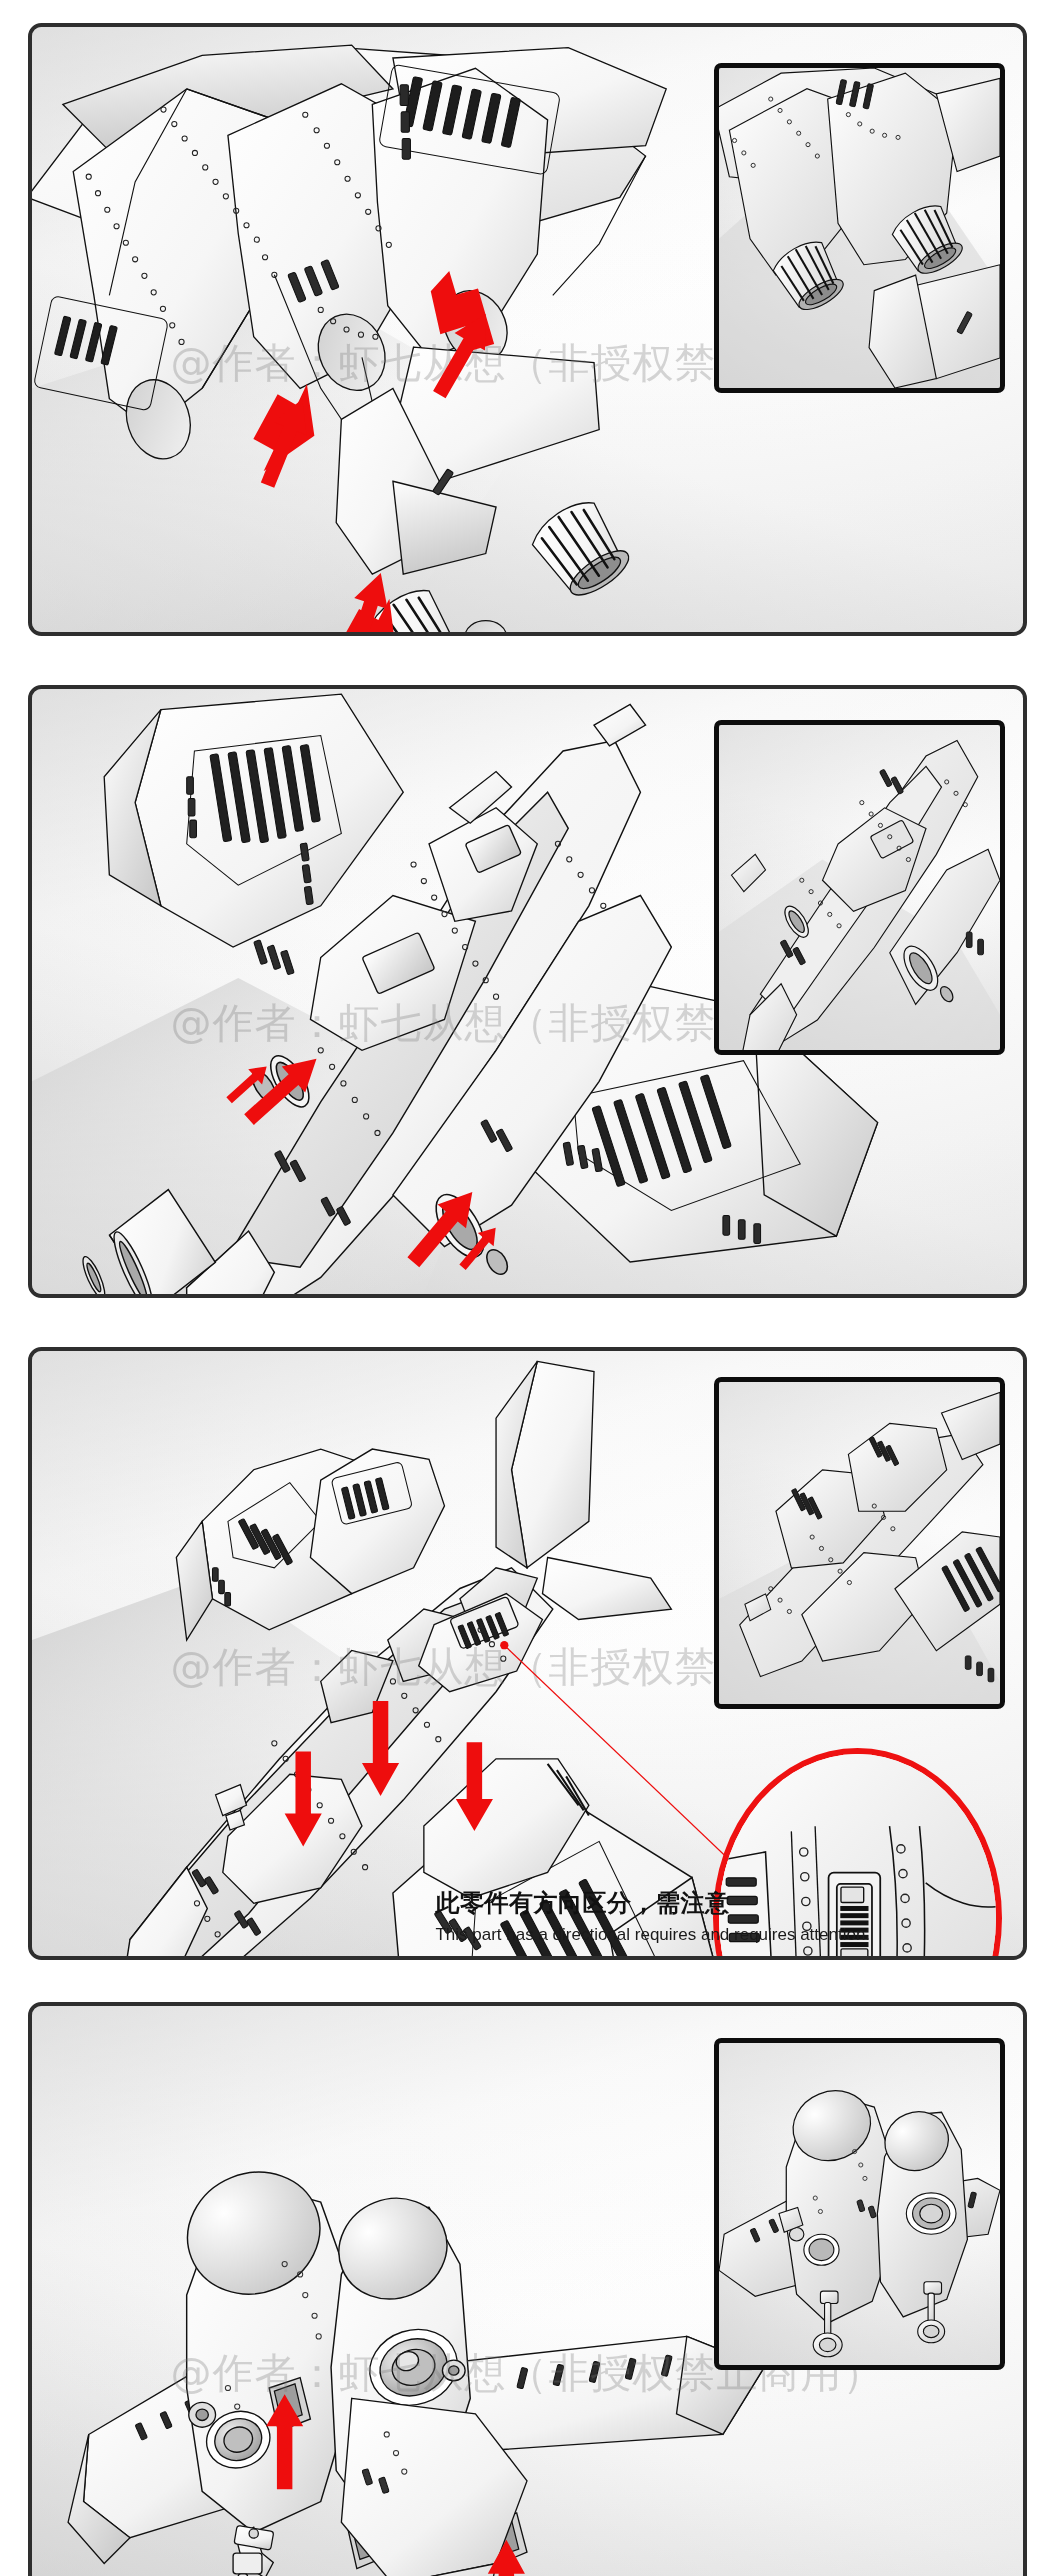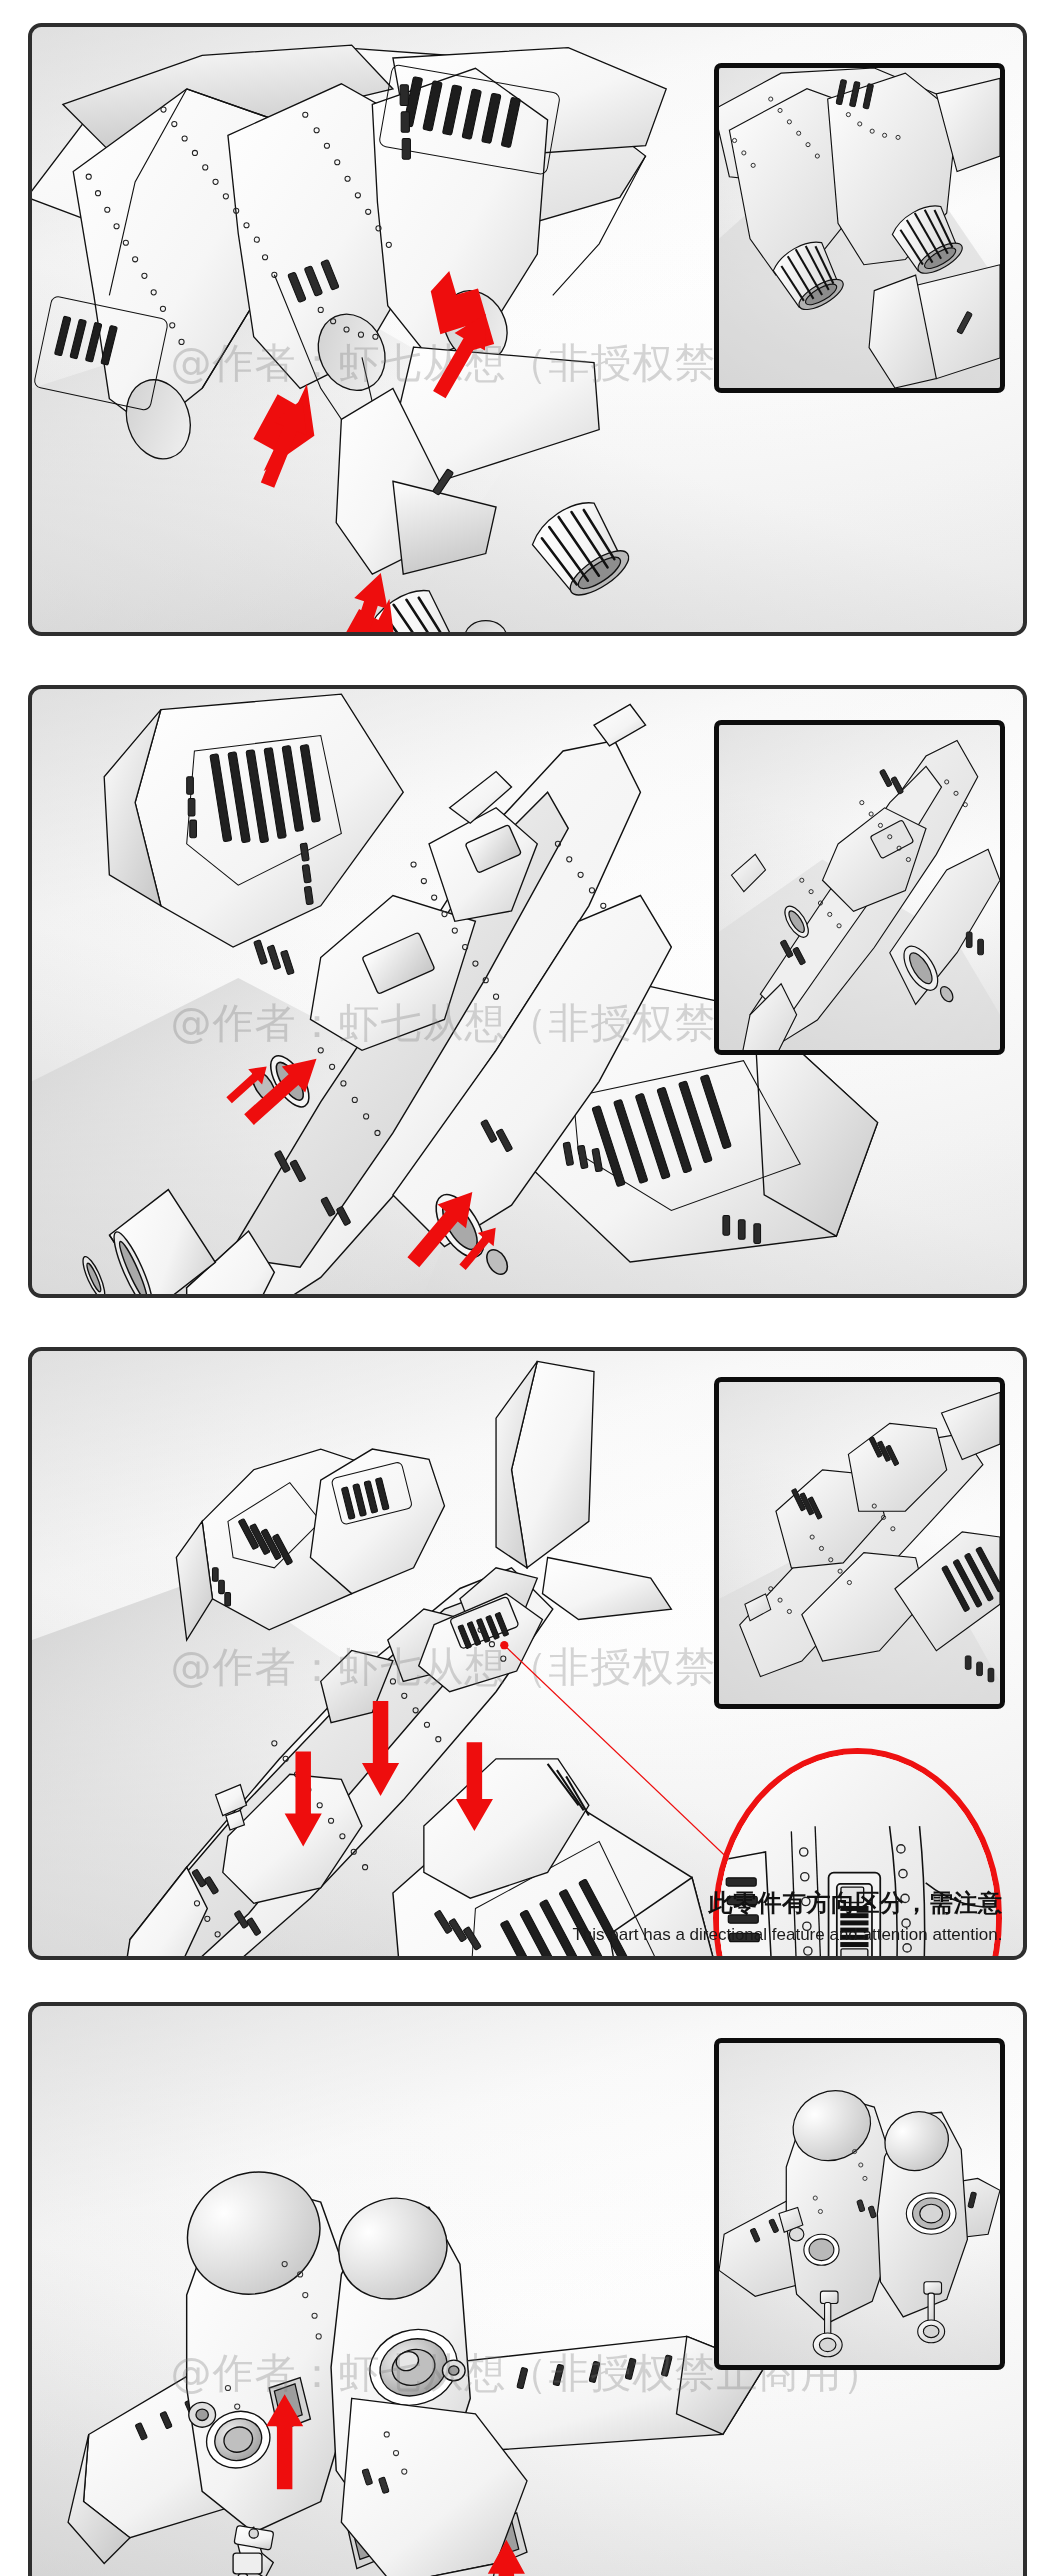--- a/index.html
+++ b/index.html
@@ -76,21 +76,20 @@
     width: 100%;
     height: 100%;
     z-index: 3;
   }
   .art-front { z-index: 7; }
 
   
   .caption {
     position: absolute;
     z-index: 8;
-    text-align: right;
     line-height: 1.15;
   }
   .caption .cn {
     font-size: 24px;
     font-weight: 700;
     color: #111;
     font-family: "DejaVu Sans", "Liberation Sans", sans-serif;
     letter-spacing: 0.5px;
     white-space: nowrap;
   }
@@ -959,21 +958,21 @@
         <g stroke="#111" stroke-width="4">
           <line x1="222" y1="566" x2="218" y2="636"></line>
           <line x1="250" y1="564" x2="248" y2="636"></line>
           <line x1="278" y1="562" x2="280" y2="636"></line>
         </g>
       </svg>
     </div>
 
     <div class="caption" style="right:20.6px; bottom:11.3px; width:567px;">
       <div class="cn">此零件有方向区分，需注意</div>
-      <div class="en">This part has a directional feature and attention attention.</div>
+      <div class="en">This part has a directional requires and requires attention.</div>
     </div>
   </div>
 
   <div class="panel" style="top:2002px; height:613px;">
     <div class="panel-surface"></div>
 
     <svg class="art" viewBox="0 0 1922 1172" preserveAspectRatio="none">
       <defs>
         <linearGradient id="mt4" x1="0.1" y1="0" x2="0.9" y2="1">
           <stop offset="0" stop-color="#ffffff"></stop>

